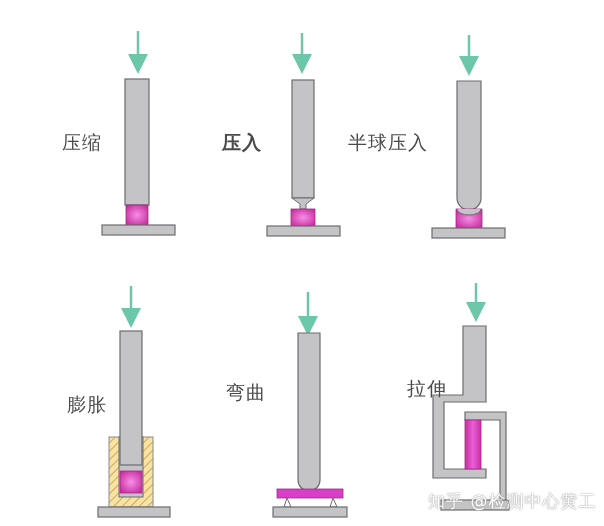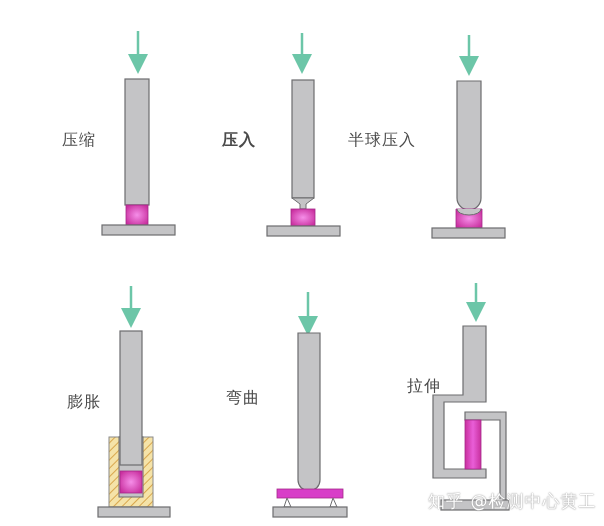--- a/index.html
+++ b/index.html
@@ -1,19 +1,19 @@
 <!DOCTYPE html>
 <html><head>
   <meta charset="utf-8">
   <style>
     html, body { margin: 0; padding: 0; background: #ffffff; }
     body { width: 604px; height: 526px; position: relative; overflow: hidden;
            font-family: "DejaVu Sans", "Liberation Sans", sans-serif; }
     svg { position: absolute; left: 0; top: 0; }
-    .label { position: absolute; font-size: 16px; color: #4a4a4a; letter-spacing: 1px; white-space: nowrap; }
+    .label { position: absolute; font-size: 19px; color: #4a4a4a; letter-spacing: 1px; white-space: nowrap; }
     .watermark { position: absolute; font-size: 17px; color: #ffffff; white-space: nowrap;
                  text-shadow: 0 0 1px #999, 0 0 2px #aaa; letter-spacing: 1px; }
   </style>
 </head>
 <body>
 
 <svg width="604" height="526" viewBox="0 0 604 526">
   <defs>
     <radialGradient id="spec" cx="50%" cy="50%" r="60%">
       <stop offset="0%" stop-color="#f58ee8"></stop>
@@ -80,16 +80,16 @@
     <path d="M465,412 L506,412 L506,500 L500,500 L500,420 L465,420 Z" fill="#c4c4c6" stroke="#6d6d6f" stroke-width="1.2"></path>
     <rect x="465" y="420" width="16" height="49" fill="url(#specv)" stroke="#a52a8a" stroke-width="0.8"></rect>
     <rect x="441" y="500" width="68" height="10" fill="#c4c4c6" stroke="#6d6d6f" stroke-width="1.2"></rect>
   </g>
 </svg>
 
 <div class="label" style="left:62px; top:130px;">压缩</div>
 <div class="label" style="left:222px; top:130px;font-weight:bold;">压入</div>
 <div class="label" style="left:348px; top:130px;">半球压入</div>
 <div class="label" style="left:67px; top:392px;">膨胀</div>
-<div class="label" style="left:226px; top:388px;font-family:Liberation Mono, monospace;">弯曲</div>
+<div class="label" style="left:226px; top:380px;font-family:Liberation Mono, monospace;">弯曲</div>
 <div class="label" style="left:407px; top:376px;text-align:right;">拉伸</div>
 
 <div class="watermark" style="left:428px; top:490px;">知乎 @检测中心黄工</div>
 
 </body></html>

